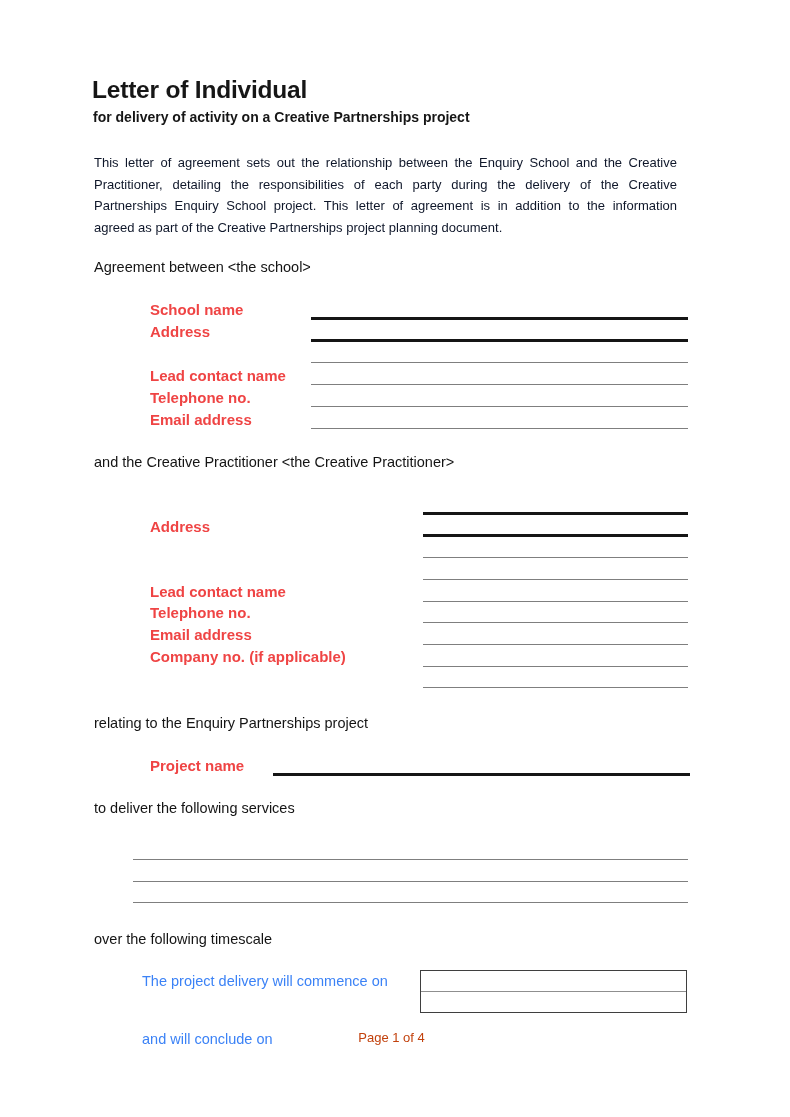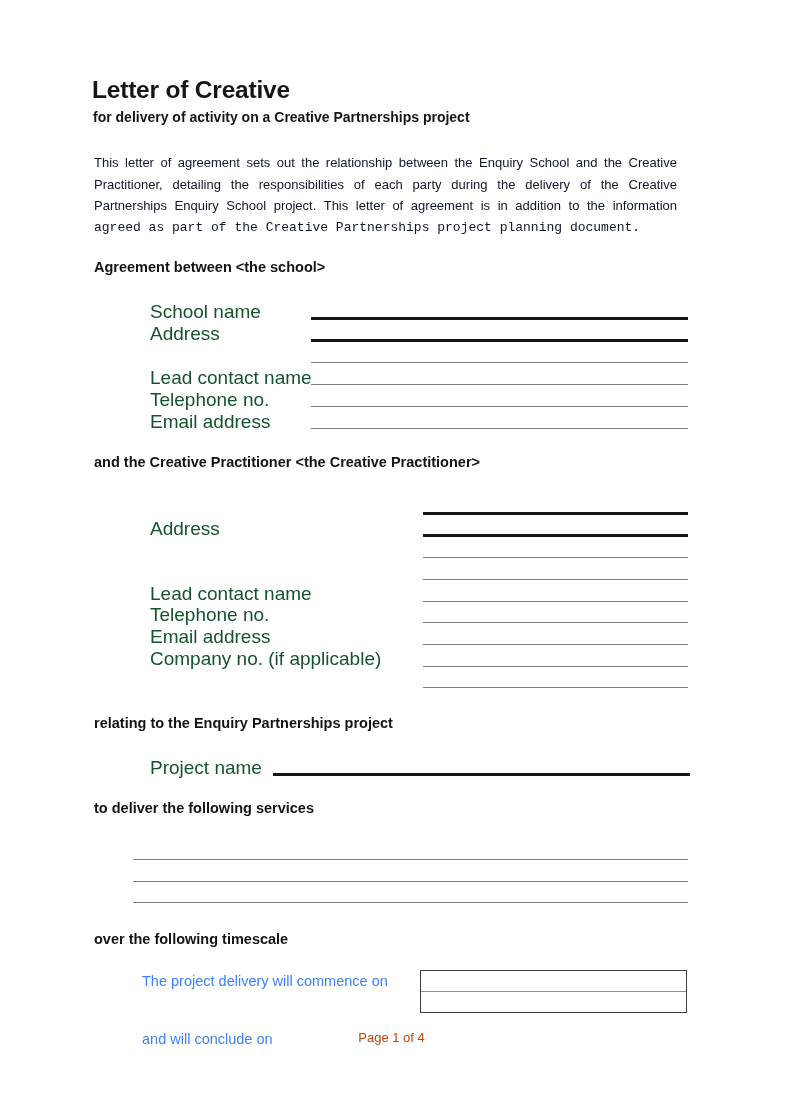--- a/index.html
+++ b/index.html
@@ -19,26 +19,26 @@
   }
   .subtitle{
     left:93px;top:109px;
     font-size:14px;font-weight:bold;color:#161616;white-space:nowrap;
   }
   .intro{
     left:94px;top:152px;width:583px;
     font-size:13px;line-height:21.6px;color:#0f172a;
   }
   .pline{text-align:justify;text-align-last:justify;}
-  .pline.last{text-align:left;text-align-last:left;font-family:Liberation Mono, monospace;}
+  .pline.last{text-align:left;text-align-last:left;}
   .heading{
-    font-size:14.5px;font-weight:bold;color:#141414;white-space:nowrap;height:18px;
+    font-size:14.5px;font-weight:normal;color:#141414;white-space:nowrap;height:18px;
   }
   .lbl{
-    font-size:19px;font-weight:normal;color:#14532d;white-space:nowrap;height:18px;
+    font-size:15px;font-weight:bold;color:#ef4444;white-space:nowrap;height:18px;
   }
   .lbl-reg{
     font-size:14.5px;font-weight:normal;color:#3b82f6;white-space:nowrap;height:18px;text-align:center;
   }
   .fline{height:0;}
   .thick{border-top:3px solid #151515;}
   .thin{border-top:1.5px solid #7f7f7f;}
   .datebox{
     left:420px;top:970px;width:267px;height:43px;
     border:1.5px solid #3f3f3f;box-sizing:border-box;
@@ -49,21 +49,21 @@
   .footer{
     left:94px;top:1030px;width:595px;
     font-size:13px;color:#c2410c;text-align:center;
   }
 </style>
 </head>
 <body>
 
 <div class="page">
 
-  <div class="abs title">Letter of Creative</div>
+  <div class="abs title">Letter of Individual</div>
   <div class="abs subtitle">for delivery of activity on a Creative Partnerships project</div>
 
   <div class="abs intro">
     <div class="pline">This letter of agreement sets out the relationship between the Enquiry School and the Creative</div>
     <div class="pline">Practitioner, detailing the responsibilities of each party during the delivery of the Creative</div>
     <div class="pline">Partnerships Enquiry School project. This letter of agreement is in addition to the information</div>
     <div class="pline last">agreed as part of the Creative Partnerships project planning document.</div>
   </div>
 
   <div class="abs heading" style="left:94px;top:259px;">Agreement between &lt;the school&gt;</div>

